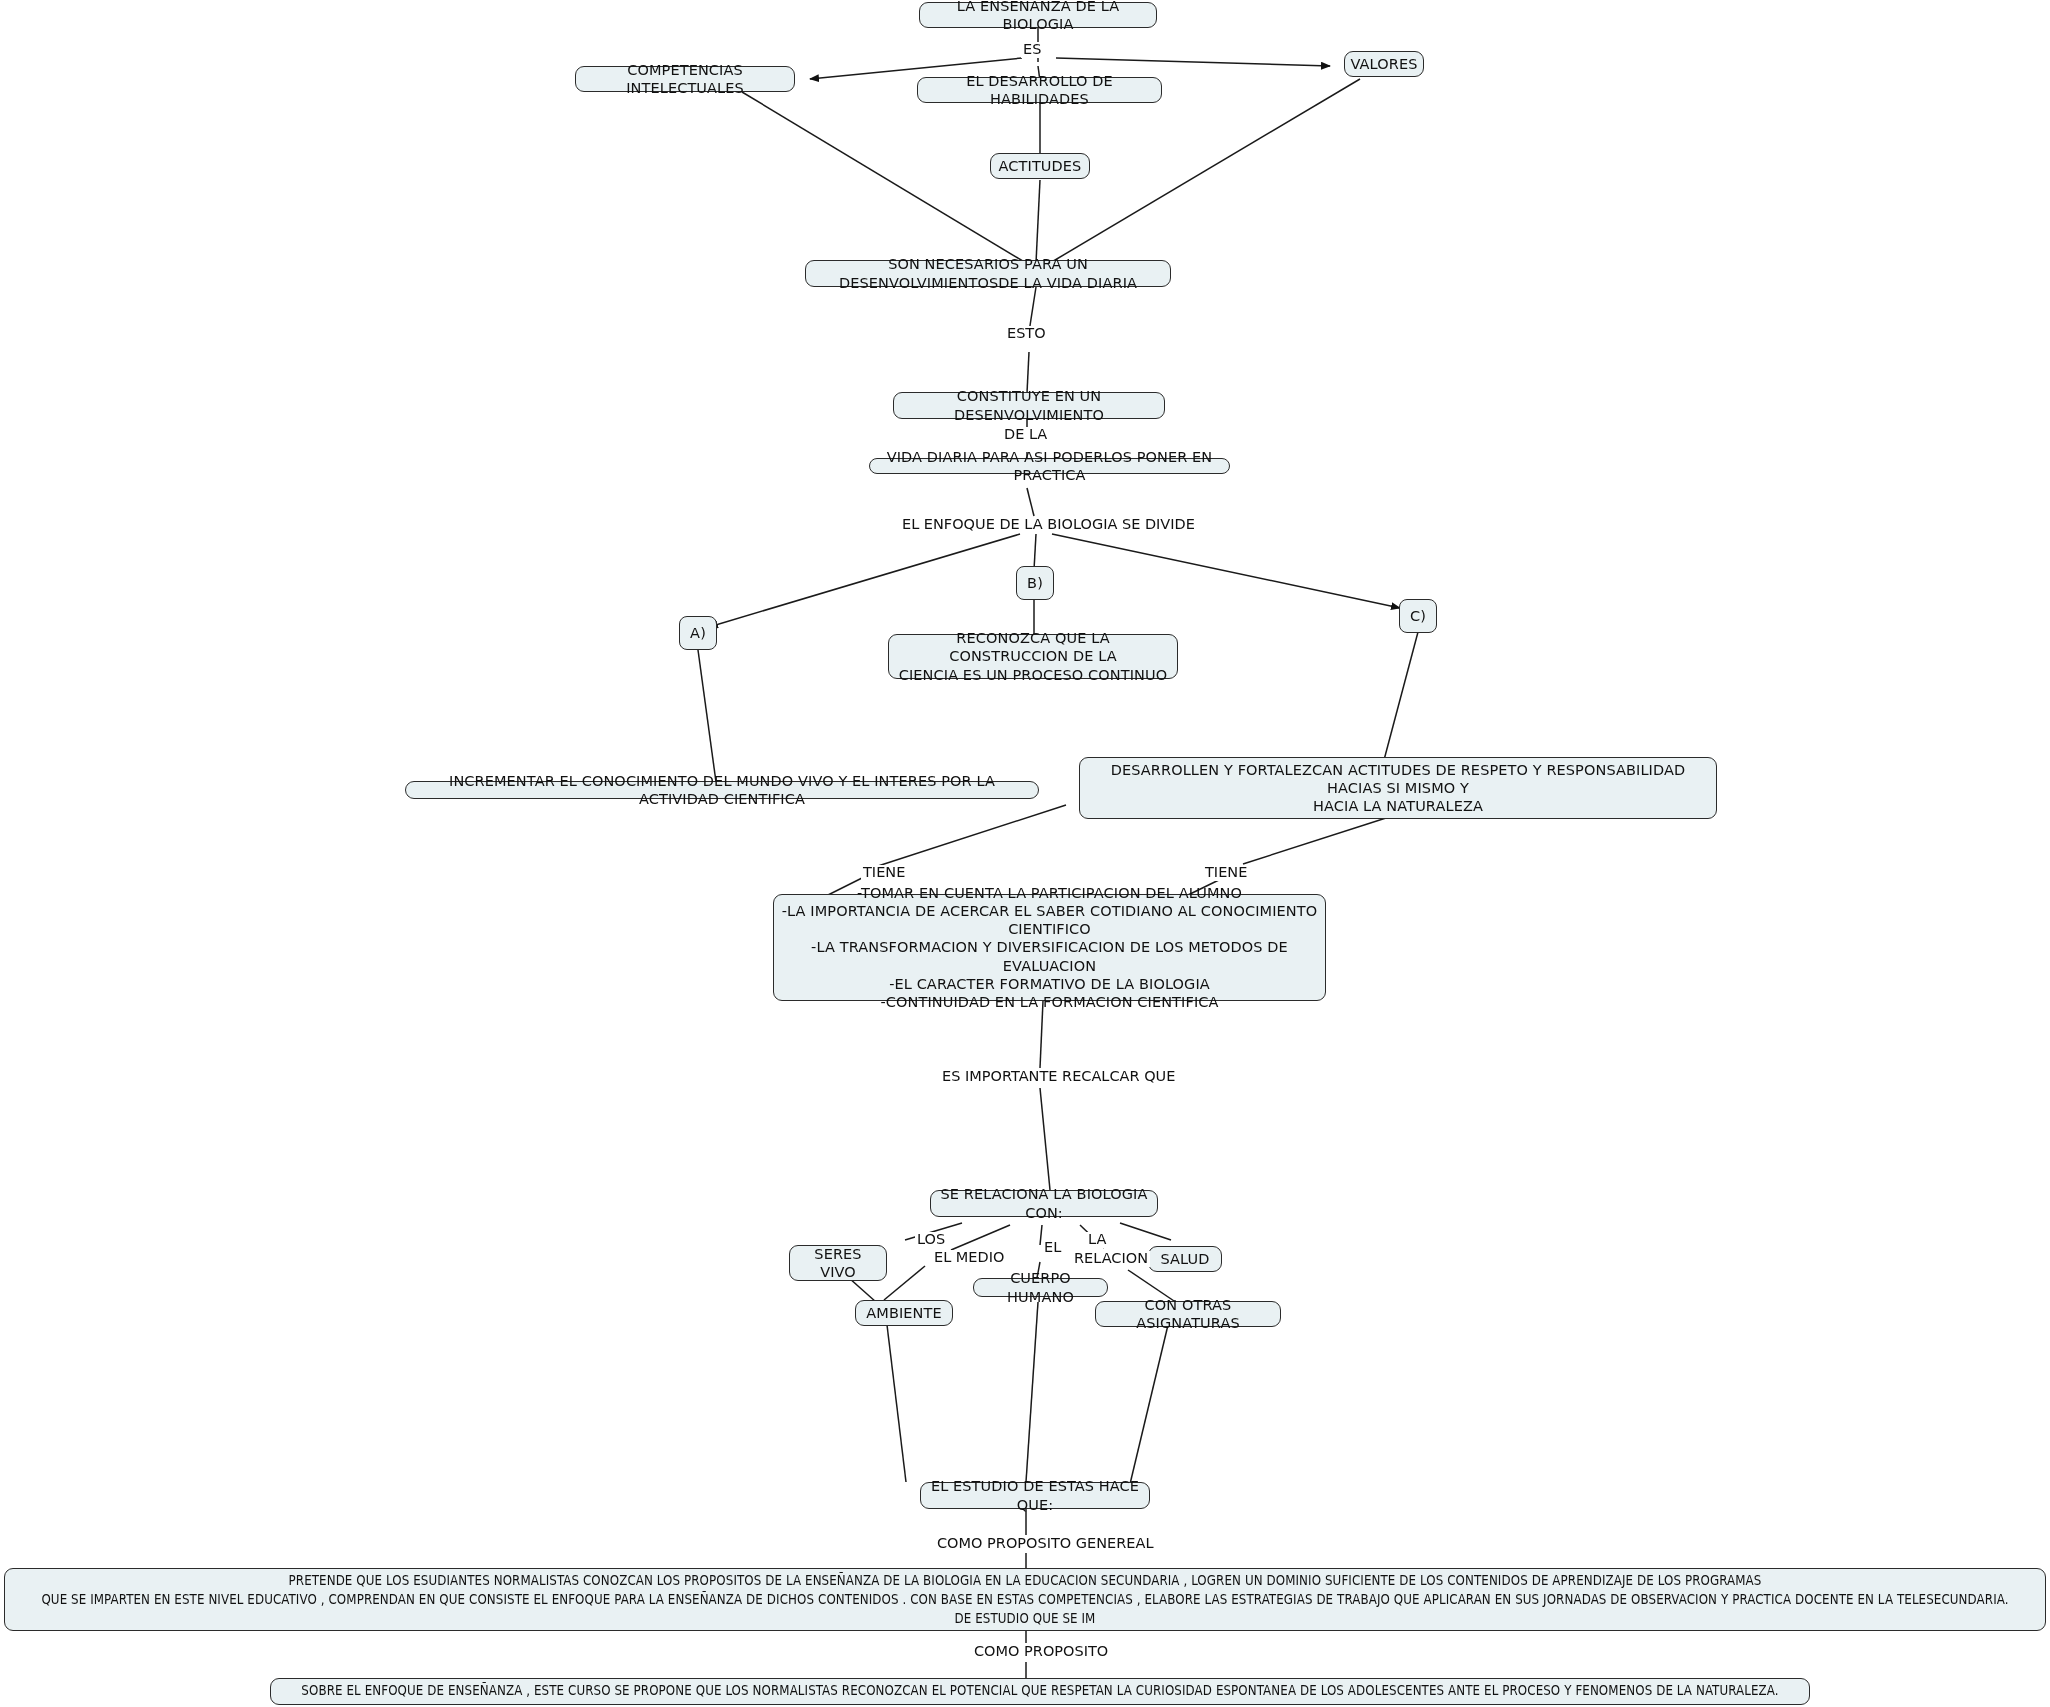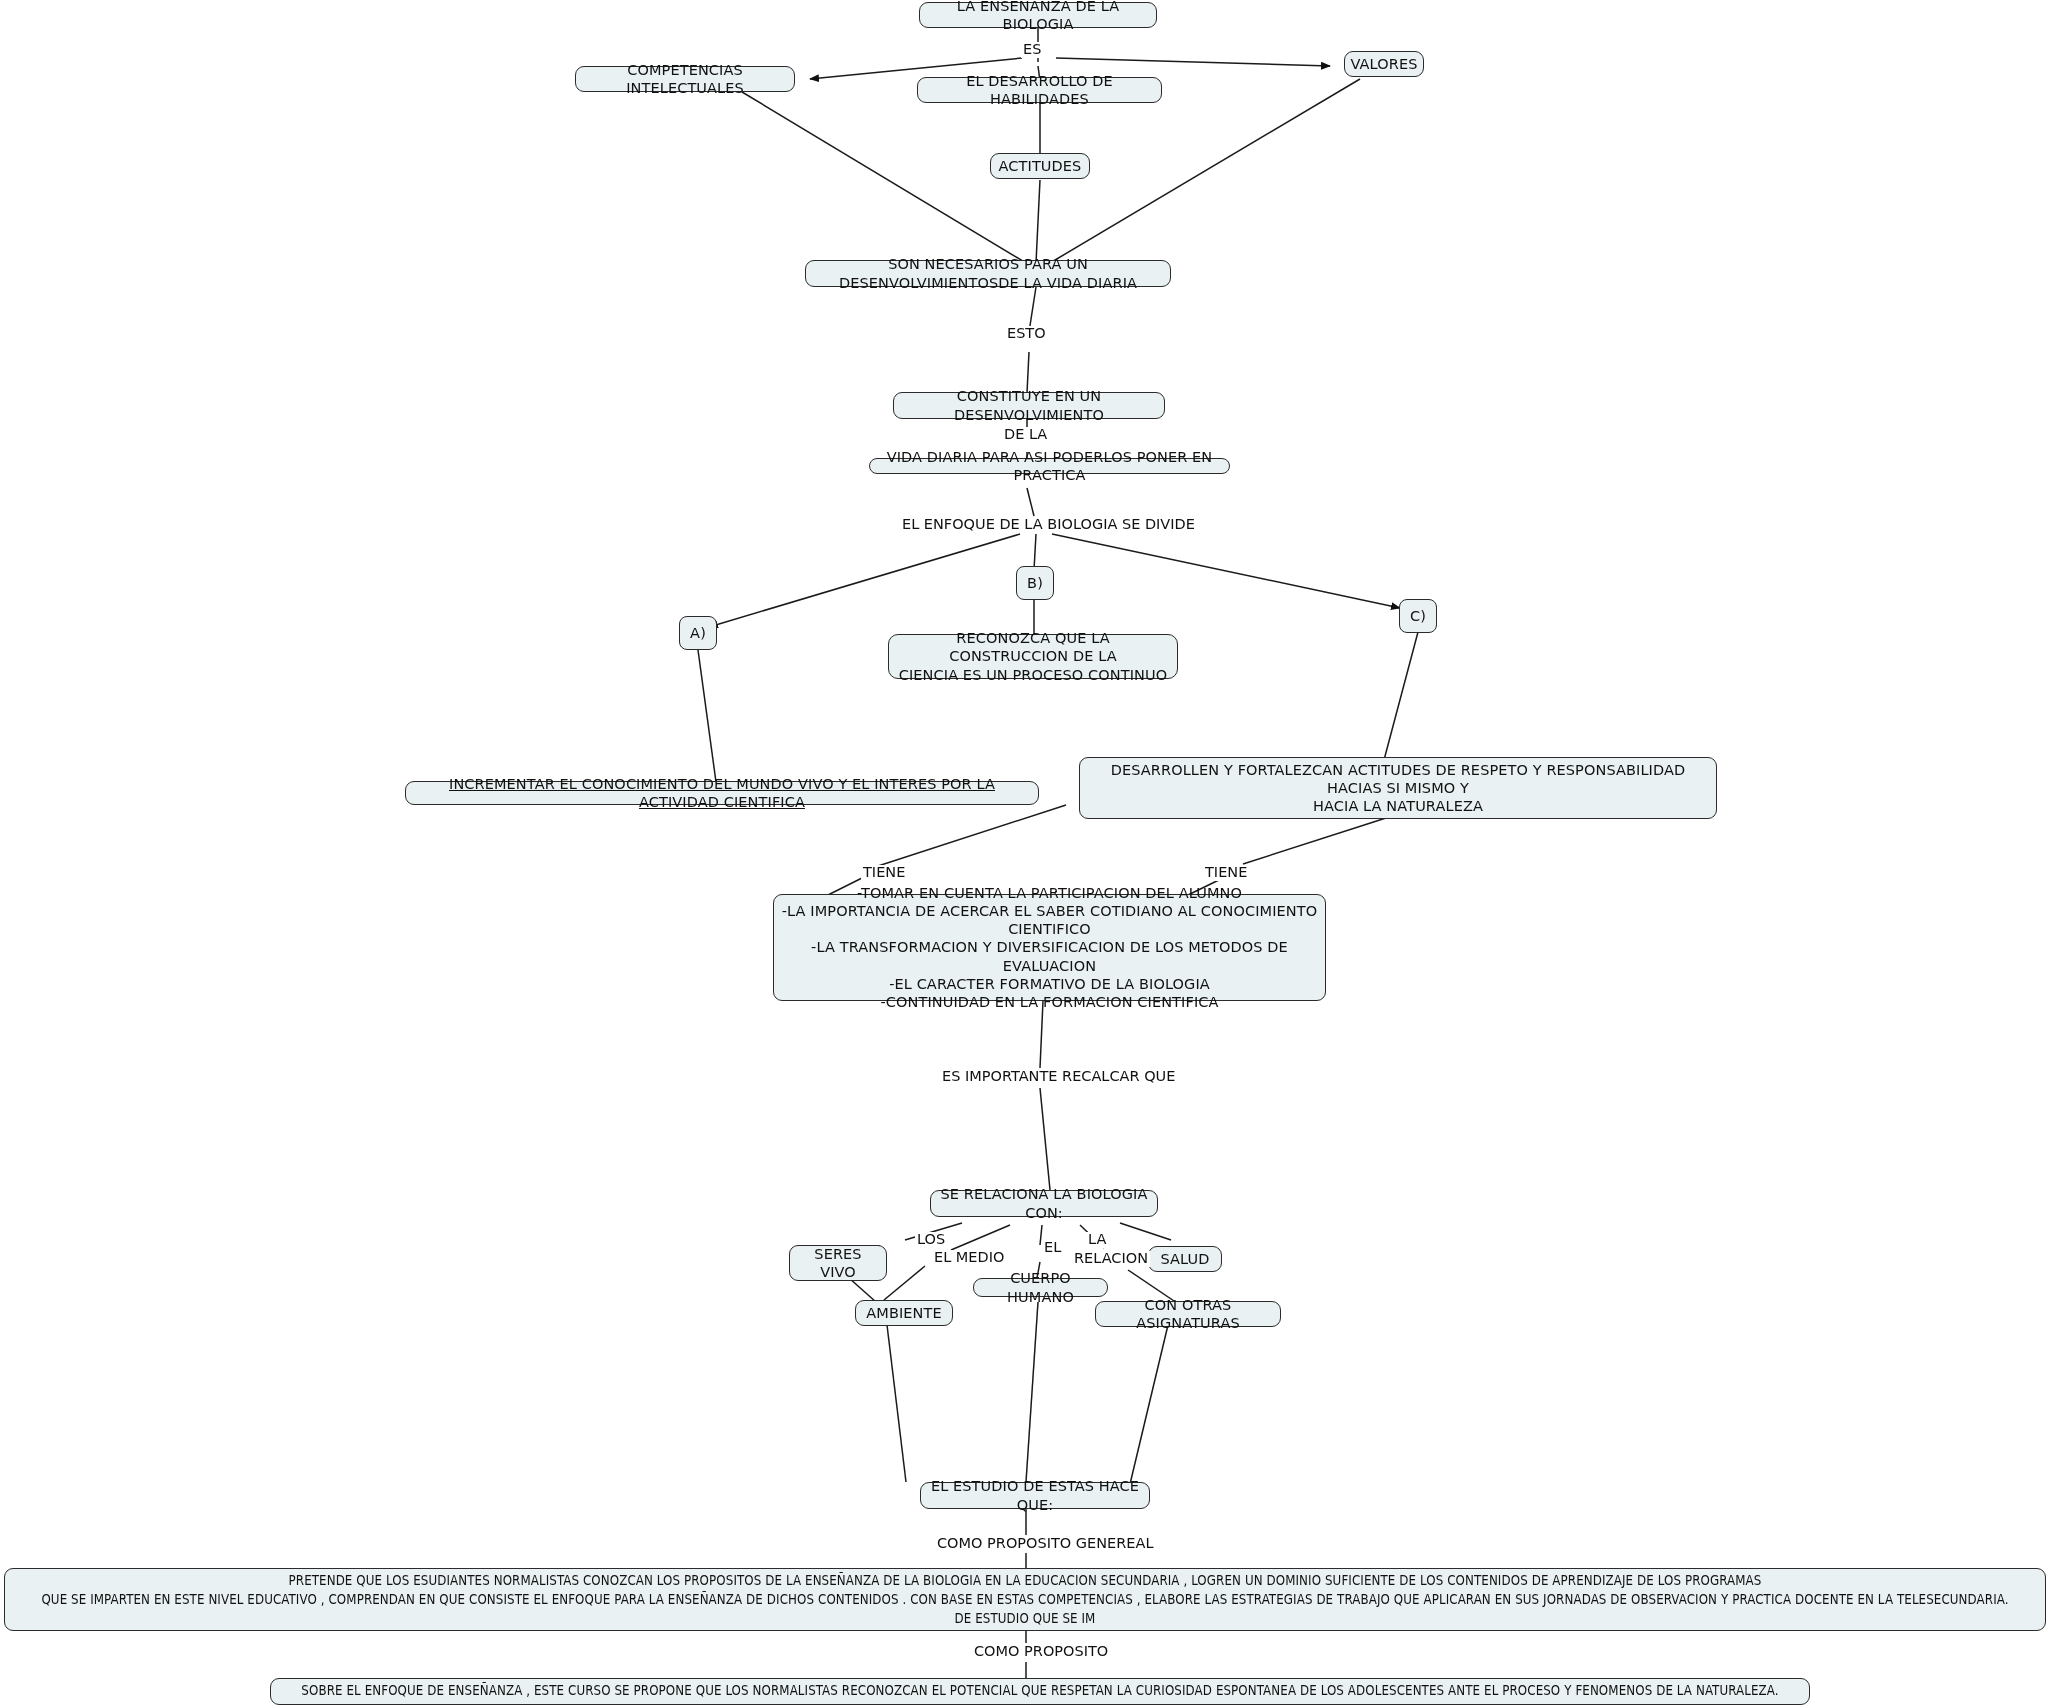--- a/index.html
+++ b/index.html
@@ -139,24 +139,24 @@
   <div class="node" style="left:893px;top:392px;width:272px;height:27px;">CONSTITUYE EN UN DESENVOLVIMIENTO</div>
 
   <div class="node" style="left:847px;top:458px;width:361px;height:16px;margin-left:22px;">VIDA DIARIA PARA ASI PODERLOS PONER EN PRACTICA</div>
 
   <div class="node tiny" style="left:679px;top:616px;width:38px;height:34px;">A)</div>
 
   <div class="node tiny" style="left:1016px;top:566px;width:38px;height:34px;">B)</div>
 
   <div class="node tiny" style="left:1399px;top:599px;width:38px;height:34px;">C)</div>
 
-  <div class="node" style="left:888px;top:634px;width:290px;height:45px;border-radius:10px;">RECONOZCA QUE LA CONSTRUCCION DE LA
+  <div class="node" style="left:888px;top:634px;width:290px;height:45px;">RECONOZCA QUE LA CONSTRUCCION DE LA
 CIENCIA ES UN PROCESO CONTINUO</div>
 
-  <div class="node" style="left:405px;top:781px;width:634px;height:24px;text-decoration:underline;">INCREMENTAR EL CONOCIMIENTO DEL MUNDO VIVO Y EL INTERES POR LA ACTIVIDAD CIENTIFICA</div>
+  <div class="node" style="left:405px;top:781px;width:634px;height:18px;">INCREMENTAR EL CONOCIMIENTO DEL MUNDO VIVO Y EL INTERES POR LA ACTIVIDAD CIENTIFICA</div>
 
   <div class="node" style="left:1079px;top:757px;width:638px;height:62px;">DESARROLLEN Y FORTALEZCAN ACTITUDES DE RESPETO Y RESPONSABILIDAD HACIAS SI MISMO Y
 HACIA LA NATURALEZA</div>
 
   <div class="node" style="left:773px;top:894px;width:553px;height:107px;">-TOMAR EN CUENTA LA PARTICIPACION DEL ALUMNO
 -LA IMPORTANCIA DE ACERCAR EL SABER COTIDIANO AL CONOCIMIENTO CIENTIFICO
 -LA TRANSFORMACION Y DIVERSIFICACION DE LOS METODOS DE EVALUACION
 -EL CARACTER FORMATIVO DE LA BIOLOGIA
 -CONTINUIDAD EN LA FORMACION CIENTIFICA</div>
 

